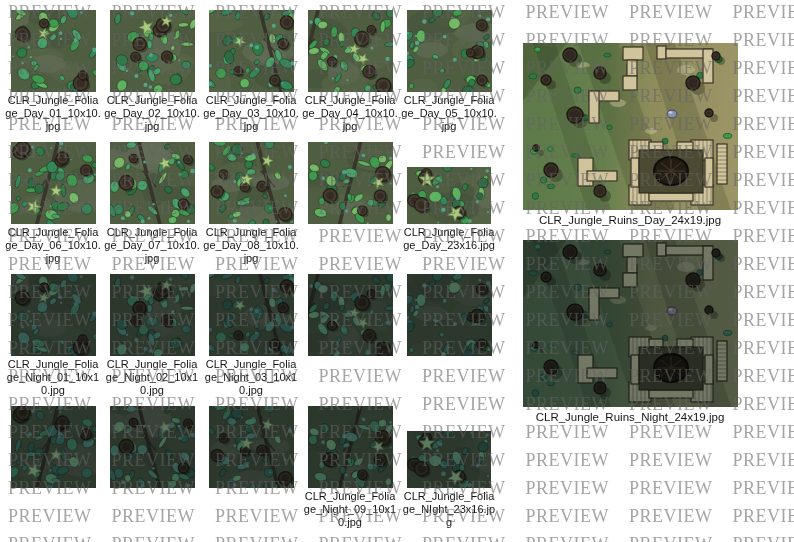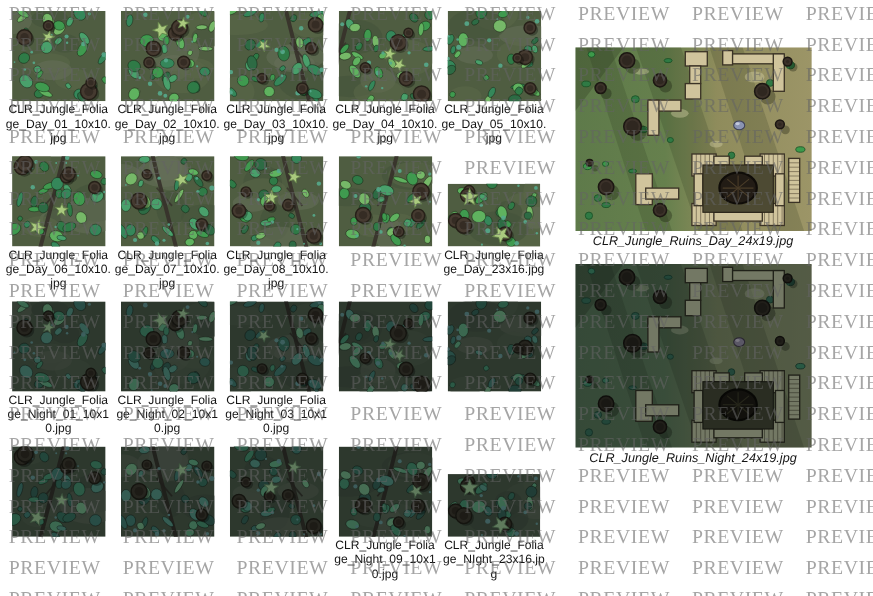--- a/index.html
+++ b/index.html
@@ -15,21 +15,21 @@
   .thumbwrap{height:82px;display:flex;align-items:flex-end;justify-content:center;}
   svg.thumb{display:block;}
   .caption{
     margin-top:2px;width:96px;text-align:center;
     font-size:11px;line-height:13px;word-break:break-all;color:#141414;
   }
 
   #large-col{position:absolute;left:522px;top:43px;width:216px;}
   .large-item{margin-bottom:13px;display:flex;flex-direction:column;align-items:center;}
   .large-item svg{display:block;}
-  .large-caption{font-size:11.5px;line-height:14px;margin-top:3px;color:#141414;text-align:center;font-style:italic;}
+  .large-caption{font-size:11.5px;line-height:14px;margin-top:3px;color:#141414;text-align:center;}
 
   .night{filter:brightness(.60) saturate(.72) hue-rotate(24deg);}
 
   #watermark-layer{position:absolute;inset:0;pointer-events:none;z-index:10;}
   .wm{
     position:absolute;font-family:"Liberation Serif",serif;
     font-size:18px;letter-spacing:.5px;color:rgba(100,100,100,.58);
     white-space:nowrap;
   }
 </style>

